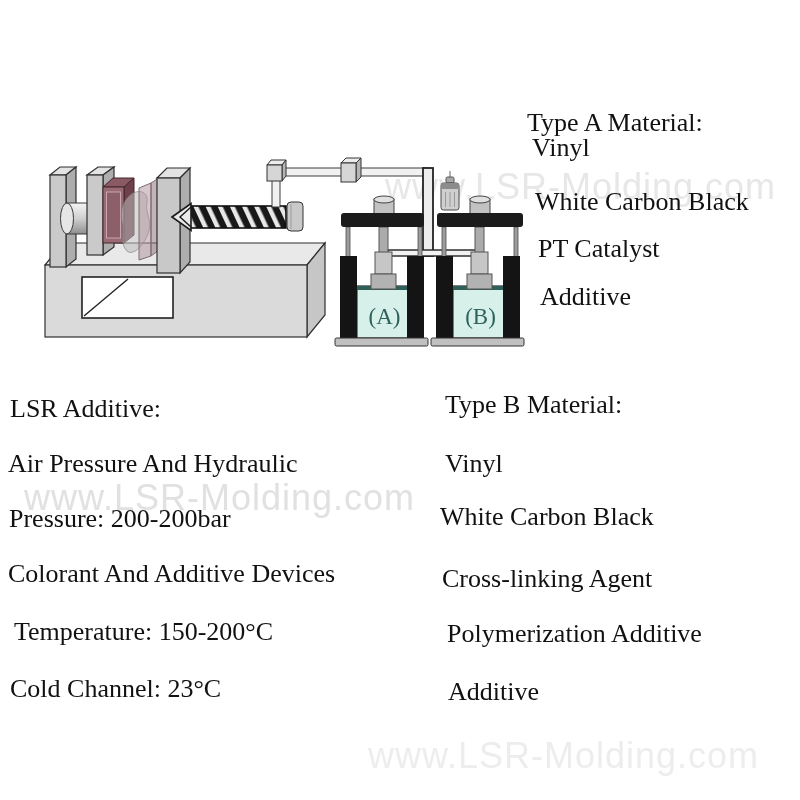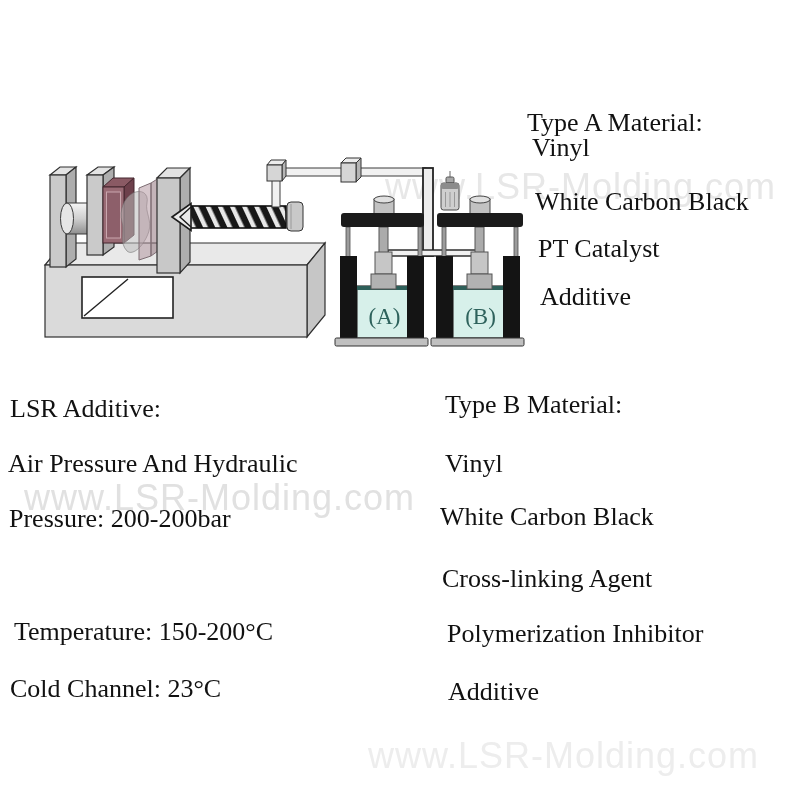--- a/index.html
+++ b/index.html
@@ -153,23 +153,24 @@
 
   <div class="t" style="left:527px;top:86px;margin-top:24px;">Type A Material:</div>
   <div class="t" style="left:532px;top:135px;">Vinyl</div>
   <div class="t" style="left:535px;top:189px;">White Carbon Black</div>
   <div class="t" style="left:538px;top:236px;">PT Catalyst</div>
   <div class="t" style="left:540px;top:284px;">Additive</div>
 
   <div class="t" style="left:10px;top:396px;">LSR Additive:</div>
   <div class="t" style="left:8px;top:451px;">Air Pressure And Hydraulic</div>
   <div class="t" style="left:9px;top:506px;">Pressure: 200-200bar</div>
+  <div class="t" style="left:8px;top:561px;">Colorant And Additive Devices</div>
   <div class="t" style="left:14px;top:619px;">Temperature: 150-200°C</div>
   <div class="t" style="left:10px;top:676px;">Cold Channel: 23°C</div>
 
   <div class="t" style="left:445px;top:392px;">Type B Material:</div>
   <div class="t" style="left:445px;top:451px;">Vinyl</div>
   <div class="t" style="left:440px;top:504px;">White Carbon Black</div>
   <div class="t" style="left:442px;top:566px;text-align:center;">Cross-linking Agent</div>
-  <div class="t" style="left:447px;top:621px;">Polymerization Inhibitor</div>
+  <div class="t" style="left:447px;top:621px;">Polymerization Additive</div>
   <div class="t" style="left:448px;top:679px;">Additive</div>
 
 </div>
 
 </body></html>

